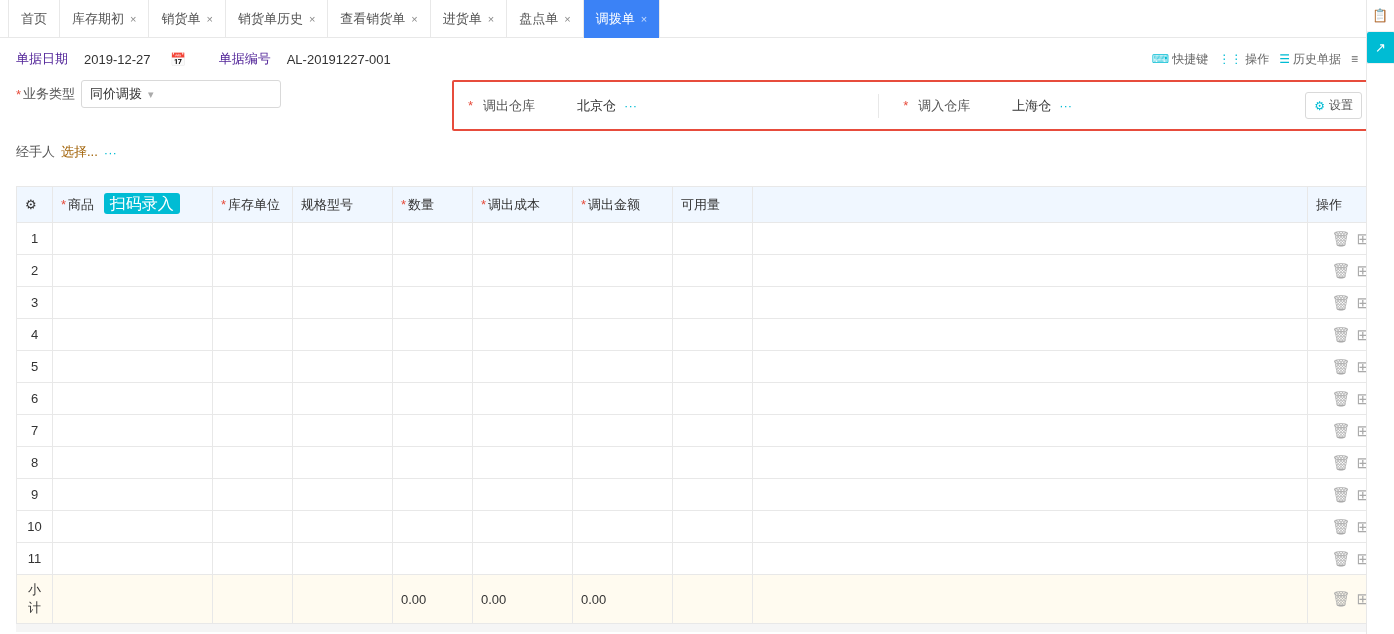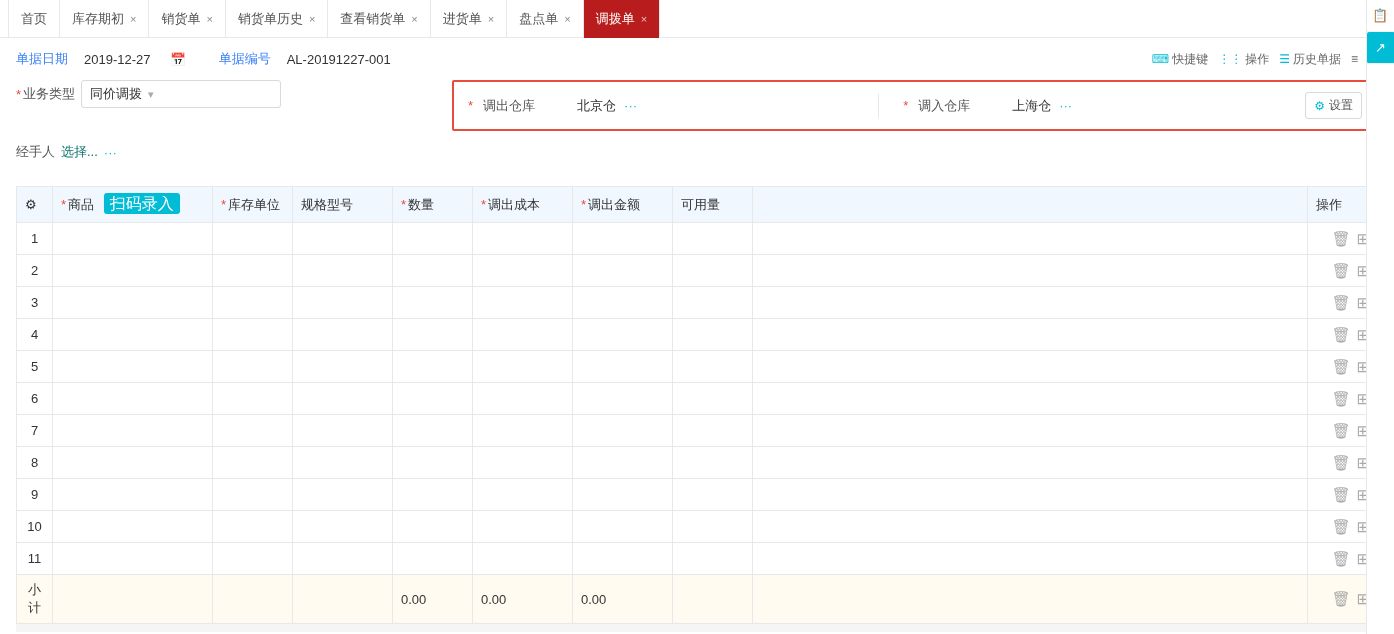--- a/index.html
+++ b/index.html
@@ -11,38 +11,38 @@
       border-bottom: 1px solid #e8e8e8; padding: 0 8px;
       height: 38px; position: relative;
     }
     .tab-item {
       display: flex; align-items: center; padding: 0 12px;
       height: 38px; cursor: pointer; white-space: nowrap;
       color: #555; border-right: 1px solid #e8e8e8;
       font-size: 13px;
     }
     .tab-item:first-child { border-left: 1px solid #e8e8e8; }
-    .tab-item.active { background: #b91c1c; color: #fff; align-items: center; }
+    .tab-item.active { background: #3b82f6; color: #fff; align-items: center; }
     .tab-item .close-icon { margin-left: 6px; font-size: 11px; color: inherit; opacity: 0.7; }
     .tab-close-all {
       position: absolute; right: 10px; top: 50%; transform: translateY(-50%);
       font-size: 16px; color: #888; cursor: pointer;
     }
     
     
     .main-content { background: #fff; padding: 12px 16px; min-height: 596px; }
     
     
     .header-row {
       display: flex; align-items: center; margin-bottom: 12px;
       justify-content: space-between;
     }
     .header-left { display: flex; align-items: center; gap: 16px; }
     .header-right { display: flex; align-items: center; gap: 10px; color: #888; font-size: 12px; }
-    .header-label { color: #3b82f6; }
+    .header-label { color: #4c1d95; }
     .header-value { color: #333; }
     .date-icon { color: #00bcd4; margin-left: 4px; cursor: pointer; }
     .header-right-item { display: flex; align-items: center; gap: 3px; cursor: pointer; color: #666; }
     .header-right-item .icon { color: #00bcd4; }
     
     
     .form-section {
       display: flex; align-items: flex-start; gap: 16px; margin-bottom: 12px;
     }
     .form-left { flex: 0 0 420px; }
@@ -71,21 +71,21 @@
     
     .settings-btn {
       display: flex; align-items: center; gap: 4px;
       border: 1px solid #d9d9d9; border-radius: 3px;
       padding: 4px 8px; cursor: pointer; color: #555; font-size: 12px;
     }
     .settings-btn .gear-icon { color: #00bcd4; }
     
     
     .agent-row { display: flex; align-items: center; margin-bottom: 25px; }
-    .agent-placeholder { color: #0f766e; }
+    .agent-placeholder { color: #a16207; }
     
     
     .data-table { width: 100%; border-collapse: collapse; font-size: 13px; }
     .data-table th {
       background: #f0f7ff; border: 1px solid #e8e8e8;
       padding: 7px 8px; text-align: left; white-space: nowrap;
       color: #333; font-weight: normal;
     }
     .data-table td {
       border: 1px solid #e8e8e8; padding: 6px 8px;

